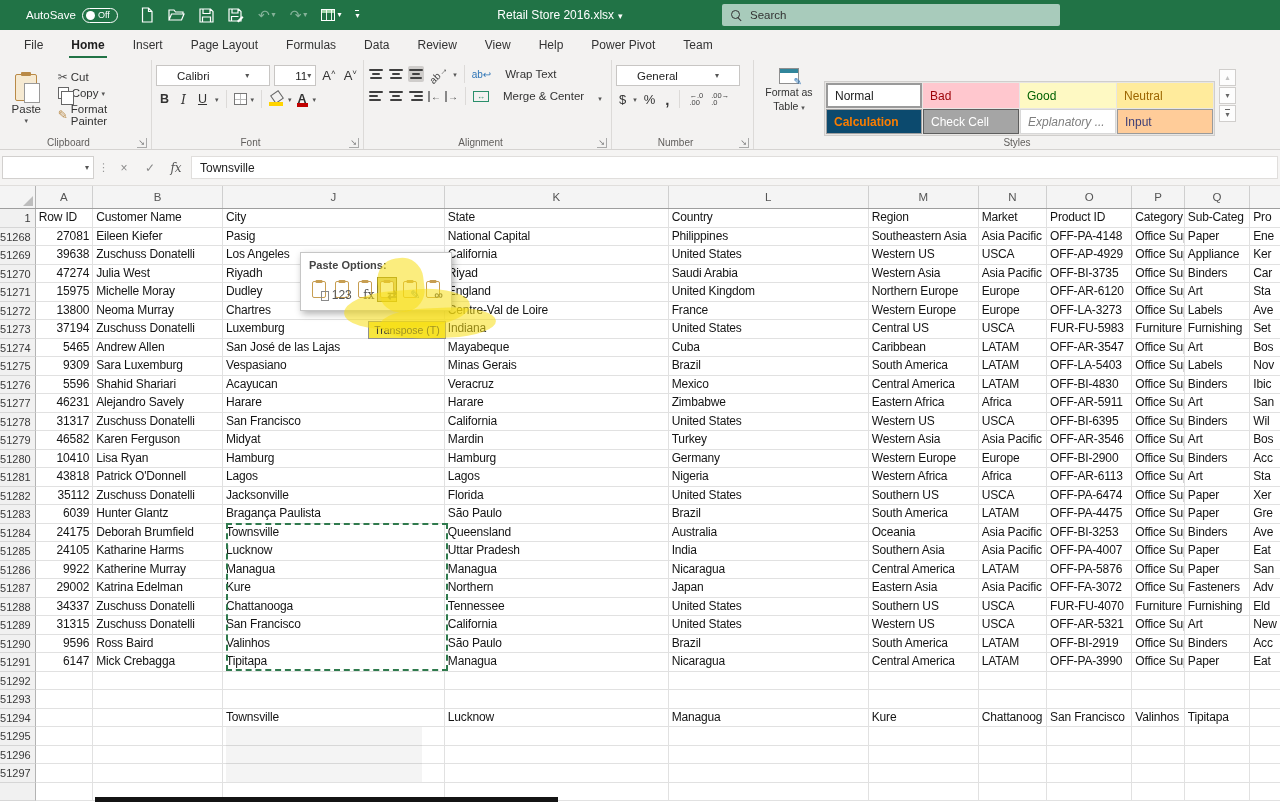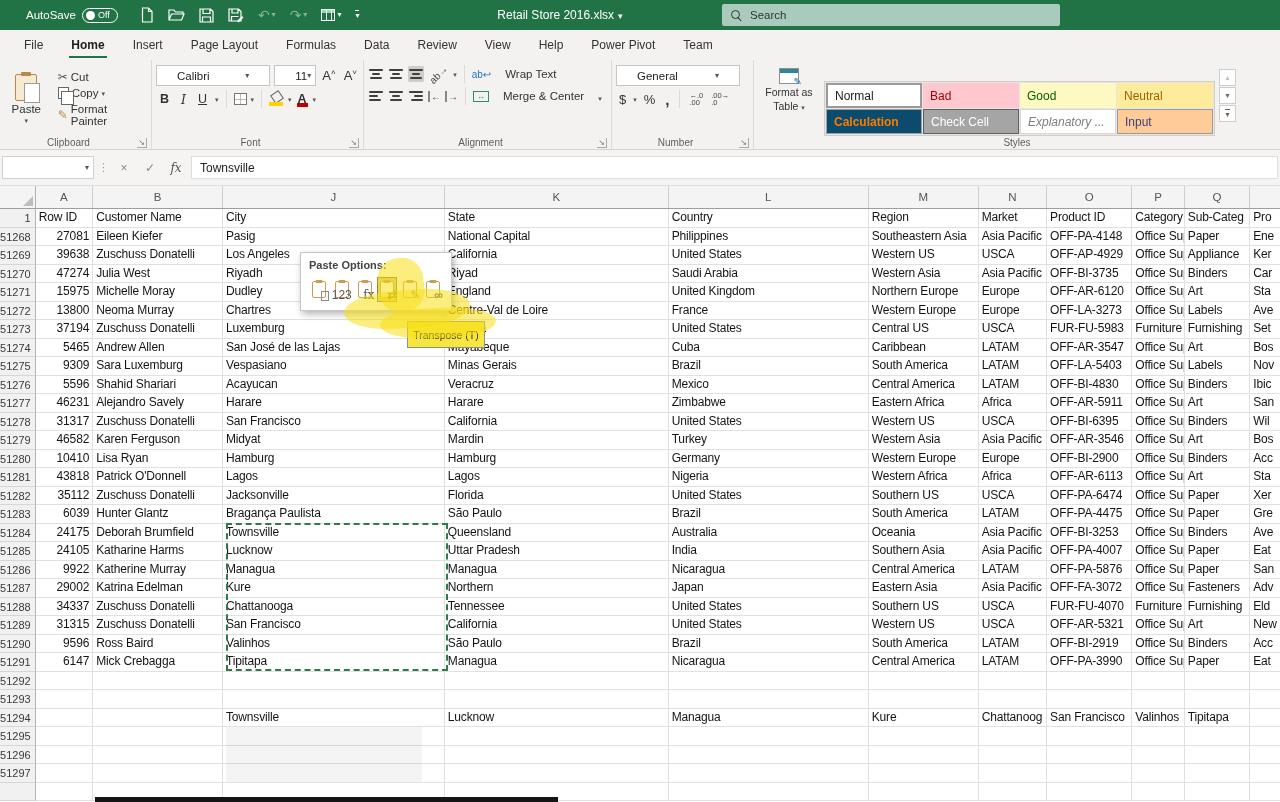--- a/index.html
+++ b/index.html
@@ -175,21 +175,21 @@
 .pp-icons{display:flex;gap:3px}
 .pbtn{width:21px;height:25px;display:flex;align-items:center;justify-content:center;background:transparent;border:1px solid transparent}
 .pbtn.hl-sel{background:rgba(186,166,28,.55);border-color:#8f8224}
 .clip{position:relative;width:14px;height:17px;border:1.3px solid #c79e52;border-radius:2px;background:#fff}
 .clip::before{content:"";position:absolute;top:-2.5px;left:50%;transform:translateX(-50%);width:7px;height:3px;background:#c79e52;border-radius:1px}
 .clip .g{position:absolute;right:-4px;bottom:-4px;font-size:12px;color:#555;font-style:normal;background:transparent;line-height:1}
 .g-page{width:8px;height:10px;background:#fff;border:1px solid #8a8a8a;right:-3px;bottom:-3px;position:absolute}
 .g-green{color:#217346;font-size:10px;font-weight:bold}
 .g-blue{color:#2e75b6;font-size:9px;font-weight:bold}
 .g-fx{font-style:italic;font-family:"DejaVu Serif",serif}
-.tooltip{position:absolute;left:407px;top:135px;width:78px;height:27px;background:#f6e63e;border:1px solid #8f8f8f;font-size:10.5px;color:#333;display:flex;align-items:center;justify-content:center;z-index:6;white-space:nowrap}
+.tooltip{position:absolute;left:368px;top:135px;width:78px;height:18px;background:#f6e63e;border:1px solid #8f8f8f;font-size:10.5px;color:#333;display:flex;align-items:center;justify-content:center;z-index:6;white-space:nowrap}
 .hl{position:absolute;background:rgba(247,223,20,.55);pointer-events:none;z-index:7}
 .hl-a{left:378px;top:72px;width:46px;height:54px;border-radius:45%/40%;transform:rotate(-7deg)}
 .hl-b{left:344px;top:104px;width:126px;height:38px;border-radius:40%/50%;transform:rotate(-4deg)}
 .hl-c{left:380px;top:122px;width:116px;height:30px;border-radius:40%/50%;transform:rotate(-2deg)}
 </style>
 </head>
 <body>
 
 <div class="app">
 

